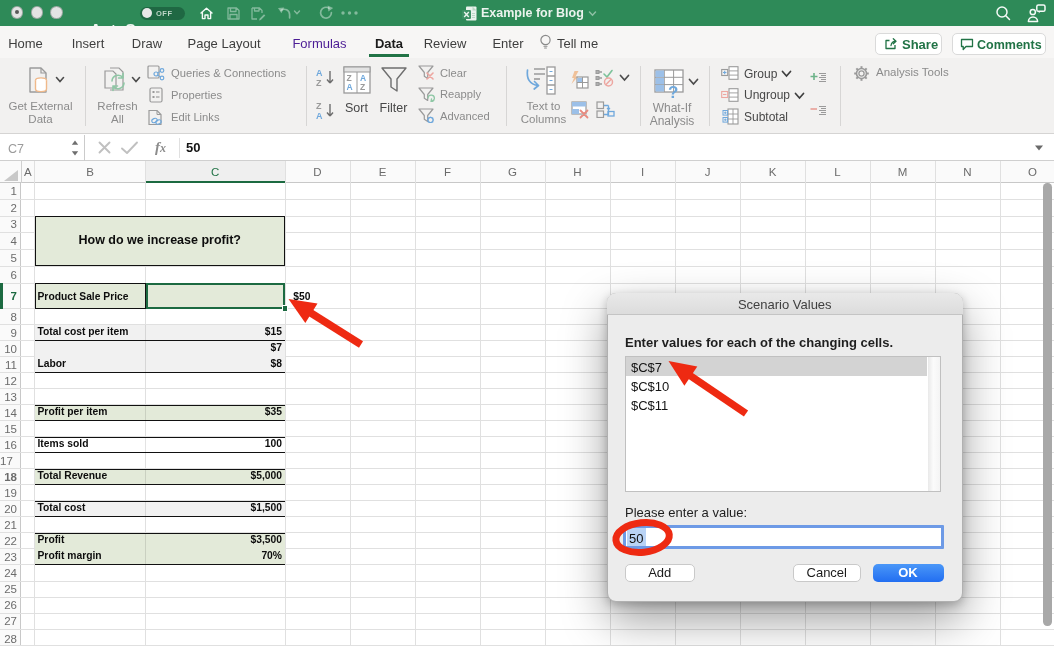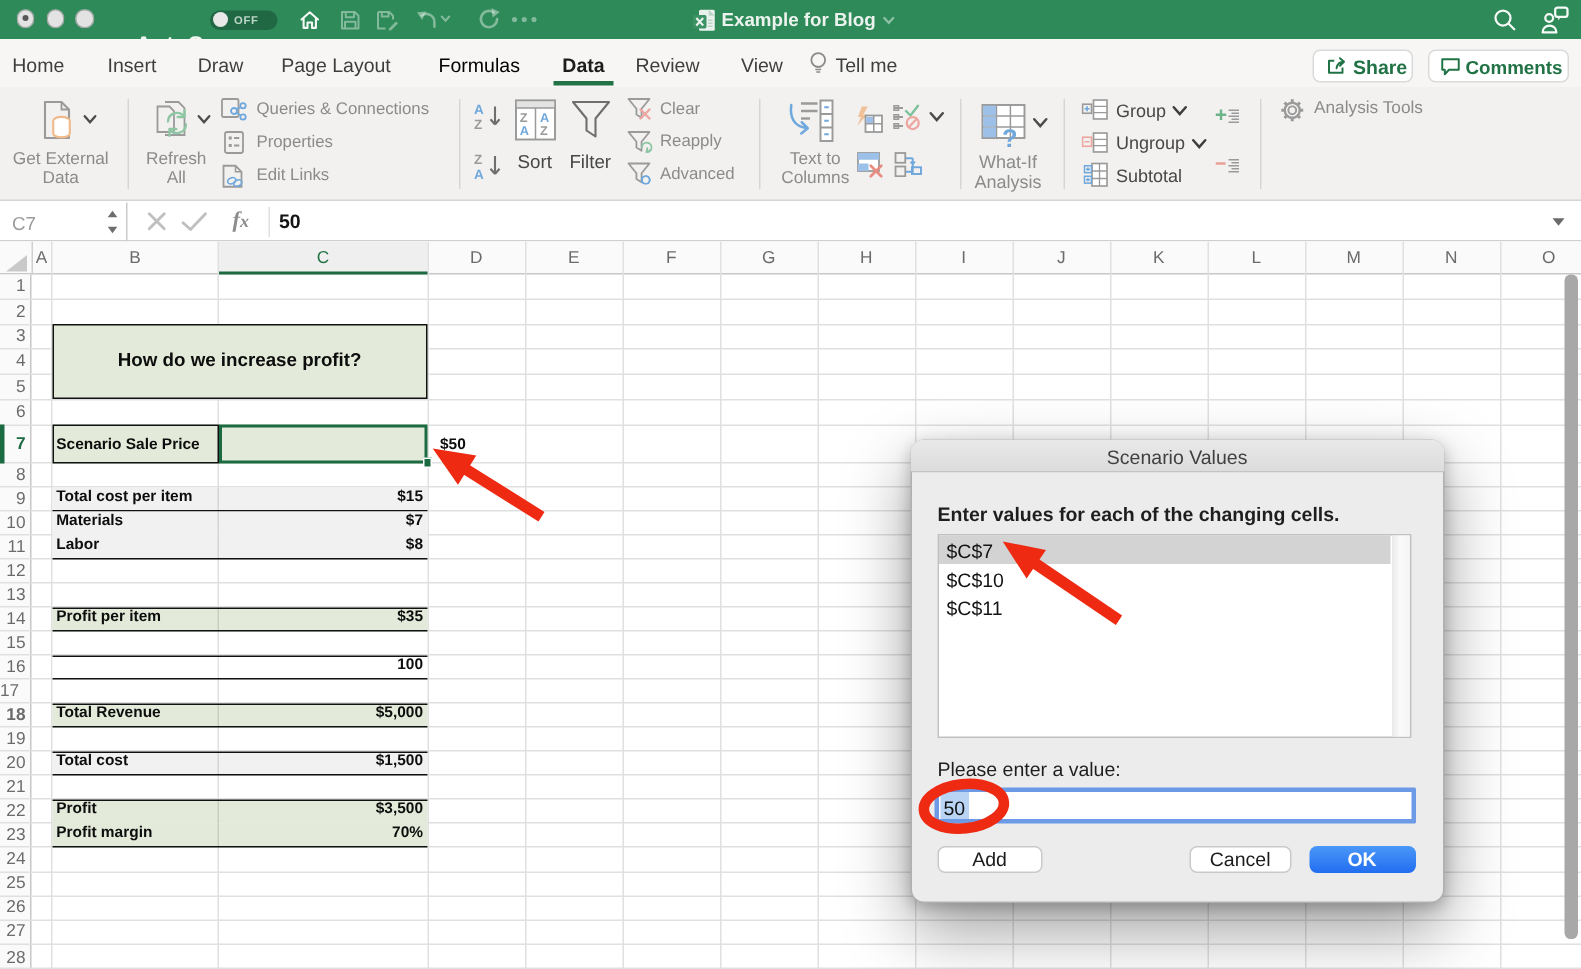--- a/index.html
+++ b/index.html
@@ -61,24 +61,24 @@
       <circle cx="6.8" cy="8" r="2.6" fill="none" stroke="#f5faf7" stroke-width="1.5"></circle>
       <path d="M2.4 17.6 A4.6 4.6 0 0 1 11.6 17.6 Z" fill="none" stroke="#f5faf7" stroke-width="1.5" stroke-linejoin="round"></path>
       <rect x="10.8" y="1" width="8.2" height="6.3" rx="1.6" fill="none" stroke="#f5faf7" stroke-width="1.5"></rect>
       <path d="M14.5 7.3 L12.8 9.6 L12.8 7.3 Z" fill="#f5faf7"></path>
     </svg>
 <div class="abs" style="left:0;top:26px;width:1054px;height:32px;background:#f7f6f5"></div>
 <div class="abs" style="left:-44.5px;top:35.5px;width:140px;text-align:center;font-size:13px;color:#3e3e3e">Home</div>
 <div class="abs" style="left:18px;top:35.5px;width:140px;text-align:center;font-size:13px;color:#3e3e3e">Insert</div>
 <div class="abs" style="left:77px;top:35.5px;width:140px;text-align:center;font-size:13px;color:#3e3e3e">Draw</div>
 <div class="abs" style="left:154px;top:35.5px;width:140px;text-align:center;font-size:13px;color:#3e3e3e">Page Layout</div>
-<div class="abs" style="left:249.5px;top:35.5px;width:140px;text-align:center;font-size:13px;color:#000000">Formulas</div>
+<div class="abs" style="left:249.5px;top:35.5px;width:140px;text-align:center;font-size:13px;color:#4c1d95">Formulas</div>
 <div class="abs" style="left:319px;top:35.5px;width:140px;text-align:center;font-size:13px;font-weight:bold;color:#1c1c1c">Data</div>
 <div class="abs" style="left:375px;top:35.5px;width:140px;text-align:center;font-size:13px;color:#3e3e3e">Review</div>
-<div class="abs" style="left:438px;top:35.5px;width:140px;text-align:center;font-size:13px;color:#3e3e3e">View</div>
+<div class="abs" style="left:438px;top:35.5px;width:140px;text-align:center;font-size:13px;color:#3e3e3e">Enter</div>
 <div class="abs" style="left:369px;top:53.5px;width:40px;height:3px;background:#217346"></div>
 <svg class="abs" style="left:539px;top:33.5px" width="13" height="17" viewBox="0 0 13 17">
       <circle cx="6.5" cy="6" r="4.6" fill="none" stroke="#8a8a8a" stroke-width="1.2"></circle>
       <path d="M5 10.5 H8 M5 12.3 H8 M5.6 14 H7.4" stroke="#8a8a8a" stroke-width="1.1" stroke-linecap="round"></path>
     </svg>
 <div class="abs" style="left:557px;top:35.5px;font-size:13px;color:#3e3e3e">Tell me</div>
 <div class="abs" style="left:875px;top:32.5px;width:67px;height:22px;background:#fff;border:1px solid #dadada;border-radius:5px"></div>
 <svg class="abs" style="left:884px;top:37px" width="14" height="13" viewBox="0 0 14 13">
       <path d="M5.5 3.5 H2 V11.5 H11 V8" fill="none" stroke="#217346" stroke-width="1.3" stroke-linejoin="round"></path>
       <path d="M7 8.5 C7.5 5.5 9.5 4.2 12 4.2 M12 4.2 L9.3 1.8 M12 4.2 L9.3 6.8" fill="none" stroke="#217346" stroke-width="1.3" stroke-linecap="round" stroke-linejoin="round"></path>
@@ -399,42 +399,42 @@
 <div class="abs" style="left:0;top:437.055px;width:17px;text-align:right;font-size:11.5px;line-height:14px;color:#6b6b6b;font-weight:normal">26</div>
 <div class="abs" style="left:0;top:467.6px;width:1054px;height:1px;background:#e0e0e0"></div>
 <div class="abs" style="left:0;top:453.08500000000004px;width:17px;text-align:right;font-size:11.5px;line-height:14px;color:#6b6b6b;font-weight:normal">27</div>
 <div class="abs" style="left:0;top:483.63px;width:1054px;height:1px;background:#e0e0e0"></div>
 <div class="abs" style="left:0;top:471px;width:17px;text-align:right;font-size:11.5px;line-height:14px;color:#6b6b6b;font-weight:normal">28</div>
 
 <div class="abs" style="left:0;top:122.0px;width:3px;height:25.5px;background:#1c6a41"></div>
 <div class="abs" style="left:34.5px;top:55.0px;width:250.5px;height:50.25px;background:#e3ead9;border:1.5px solid #111"></div>
 <div class="abs" style="left:34.5px;top:72.125px;width:250.5px;text-align:center;font-size:12.5px;font-weight:bold;color:#0d0d0d">How do we increase profit?</div>
 <div class="abs" style="left:34.5px;top:122.0px;width:111.0px;height:25.5px;background:#e3ead9;border:1.5px solid #111"></div>
-<div class="abs" style="left:37.5px;top:128.5px;width:200px;text-align:left;font-size:10.3px;font-weight:bold;color:#0d0d0d;line-height:14px;white-space:nowrap">Scenario Sale Price</div>
+<div class="abs" style="left:37.5px;top:128.5px;width:200px;text-align:left;font-size:10.3px;font-weight:bold;color:#0d0d0d;line-height:14px;white-space:nowrap">Product Sale Price</div>
 <div class="abs" style="left:145.5px;top:122.0px;width:139.5px;height:25.5px;background:#e3ead9;border:2px solid #1c6a41"></div>
 <div class="abs" style="left:145.5px;top:128.5px;width:165px;text-align:right;font-size:10.3px;font-weight:bold;color:#0d0d0d;line-height:14px;white-space:nowrap">$50</div>
 <div class="abs" style="left:281.5px;top:144.0px;width:6.5px;height:6.5px;background:#1c6a41;border:1px solid #fff"></div>
 <div class="abs" style="left:34.5px;top:163.52999999999997px;width:250.5px;height:16.03000000000003px;background:#f1f1f1;border-bottom:1.5px solid #111;"></div>
 <div class="abs" style="left:145.0px;top:163.52999999999997px;width:1px;height:16.03000000000003px;background:rgba(0,0,0,0.11)"></div>
 <div class="abs" style="left:37.5px;top:163.56px;width:200px;text-align:left;font-size:10.3px;font-weight:bold;color:#0d0d0d;line-height:14px;white-space:nowrap">Total cost per item</div>
 <div class="abs" style="left:145.5px;top:163.56px;width:136.5px;text-align:right;font-size:10.3px;font-weight:bold;color:#0d0d0d;line-height:14px;white-space:nowrap">$15</div>
 <div class="abs" style="left:34.5px;top:179.56px;width:250.5px;height:16.03000000000003px;background:#f1f1f1;"></div>
 <div class="abs" style="left:145.0px;top:179.56px;width:1px;height:16.03000000000003px;background:rgba(0,0,0,0.11)"></div>
-<div class="abs" style="left:37.5px;top:179.59000000000003px;width:200px;text-align:left;font-size:10.3px;font-weight:bold;color:#0d0d0d;line-height:14px;white-space:nowrap">Materials</div>
 <div class="abs" style="left:145.5px;top:179.59000000000003px;width:136.5px;text-align:right;font-size:10.3px;font-weight:bold;color:#0d0d0d;line-height:14px;white-space:nowrap">$7</div>
 <div class="abs" style="left:34.5px;top:195.59000000000003px;width:250.5px;height:16.029999999999973px;background:#f1f1f1;border-bottom:1.5px solid #111;"></div>
 <div class="abs" style="left:145.0px;top:195.59000000000003px;width:1px;height:16.029999999999973px;background:rgba(0,0,0,0.11)"></div>
 <div class="abs" style="left:37.5px;top:195.62px;width:200px;text-align:left;font-size:10.3px;font-weight:bold;color:#0d0d0d;line-height:14px;white-space:nowrap">Labor</div>
 <div class="abs" style="left:145.5px;top:195.62px;width:136.5px;text-align:right;font-size:10.3px;font-weight:bold;color:#0d0d0d;line-height:14px;white-space:nowrap">$8</div>
 <div class="abs" style="left:34.5px;top:243.68px;width:250.5px;height:16.03000000000003px;background:#e3ead9;border-top:1.5px solid #111;border-bottom:1.5px solid #111;"></div>
 <div class="abs" style="left:145.0px;top:243.68px;width:1px;height:16.03000000000003px;background:rgba(0,0,0,0.11)"></div>
 <div class="abs" style="left:37.5px;top:243.71000000000004px;width:200px;text-align:left;font-size:10.3px;font-weight:bold;color:#0d0d0d;line-height:14px;white-space:nowrap">Profit per item</div>
 <div class="abs" style="left:145.5px;top:243.71000000000004px;width:136.5px;text-align:right;font-size:10.3px;font-weight:bold;color:#0d0d0d;line-height:14px;white-space:nowrap">$35</div>
 <div class="abs" style="left:34.5px;top:275.74px;width:250.5px;height:16.029999999999973px;background:#fff;border-top:1.5px solid #111;border-bottom:1.5px solid #111;"></div>
 <div class="abs" style="left:145.0px;top:275.74px;width:1px;height:16.029999999999973px;background:rgba(0,0,0,0.11)"></div>
+<div class="abs" style="left:37.5px;top:275.77px;width:200px;text-align:left;font-size:10.3px;font-weight:bold;color:#0d0d0d;line-height:14px;white-space:nowrap">Items sold</div>
 <div class="abs" style="left:145.5px;top:275.77px;width:136.5px;text-align:right;font-size:10.3px;font-weight:bold;color:#0d0d0d;line-height:14px;white-space:nowrap">100</div>
 <div class="abs" style="left:34.5px;top:307.8px;width:250.5px;height:16.03000000000003px;background:#e3ead9;border-top:1.5px solid #111;border-bottom:1.5px solid #111;"></div>
 <div class="abs" style="left:145.0px;top:307.8px;width:1px;height:16.03000000000003px;background:rgba(0,0,0,0.11)"></div>
 <div class="abs" style="left:37.5px;top:307.83000000000004px;width:200px;text-align:left;font-size:10.3px;font-weight:bold;color:#0d0d0d;line-height:14px;white-space:nowrap">Total Revenue</div>
 <div class="abs" style="left:145.5px;top:307.83000000000004px;width:136.5px;text-align:right;font-size:10.3px;font-weight:bold;color:#0d0d0d;line-height:14px;white-space:nowrap">$5,000</div>
 <div class="abs" style="left:34.5px;top:339.86px;width:250.5px;height:16.029999999999973px;background:#f1f1f1;border-top:1.5px solid #111;border-bottom:1.5px solid #111;"></div>
 <div class="abs" style="left:145.0px;top:339.86px;width:1px;height:16.029999999999973px;background:rgba(0,0,0,0.11)"></div>
 <div class="abs" style="left:37.5px;top:339.89px;width:200px;text-align:left;font-size:10.3px;font-weight:bold;color:#0d0d0d;line-height:14px;white-space:nowrap">Total cost</div>
 <div class="abs" style="left:145.5px;top:339.89px;width:136.5px;text-align:right;font-size:10.3px;font-weight:bold;color:#0d0d0d;line-height:14px;white-space:nowrap">$1,500</div>
 <div class="abs" style="left:34.5px;top:371.9200000000001px;width:250.5px;height:16.029999999999973px;background:#e3ead9;border-top:1.5px solid #111;"></div>

